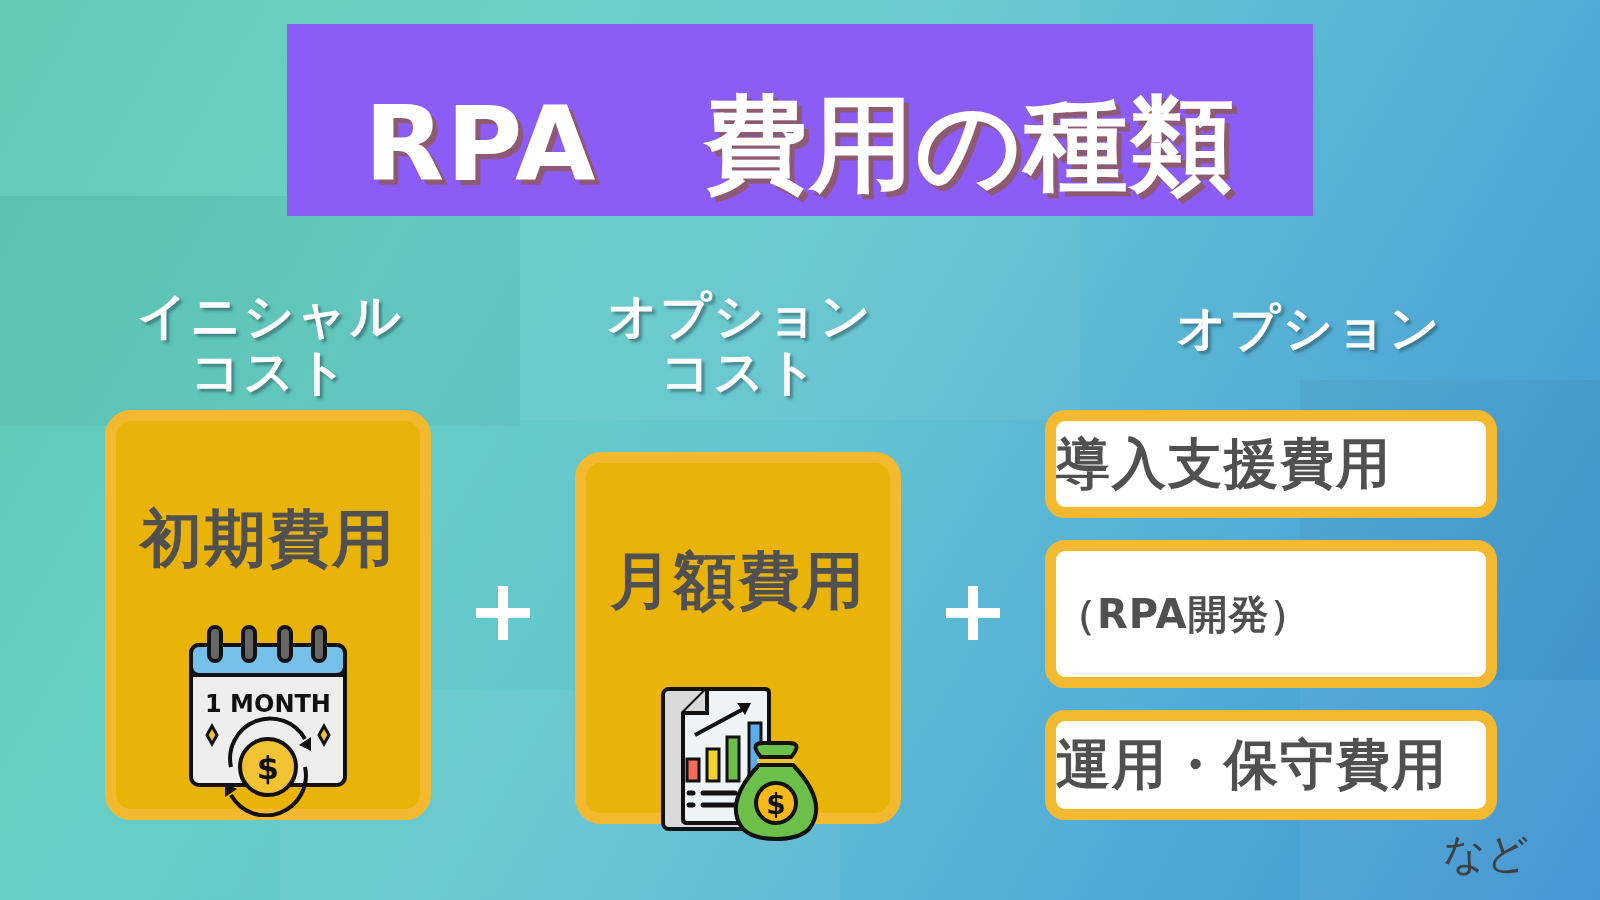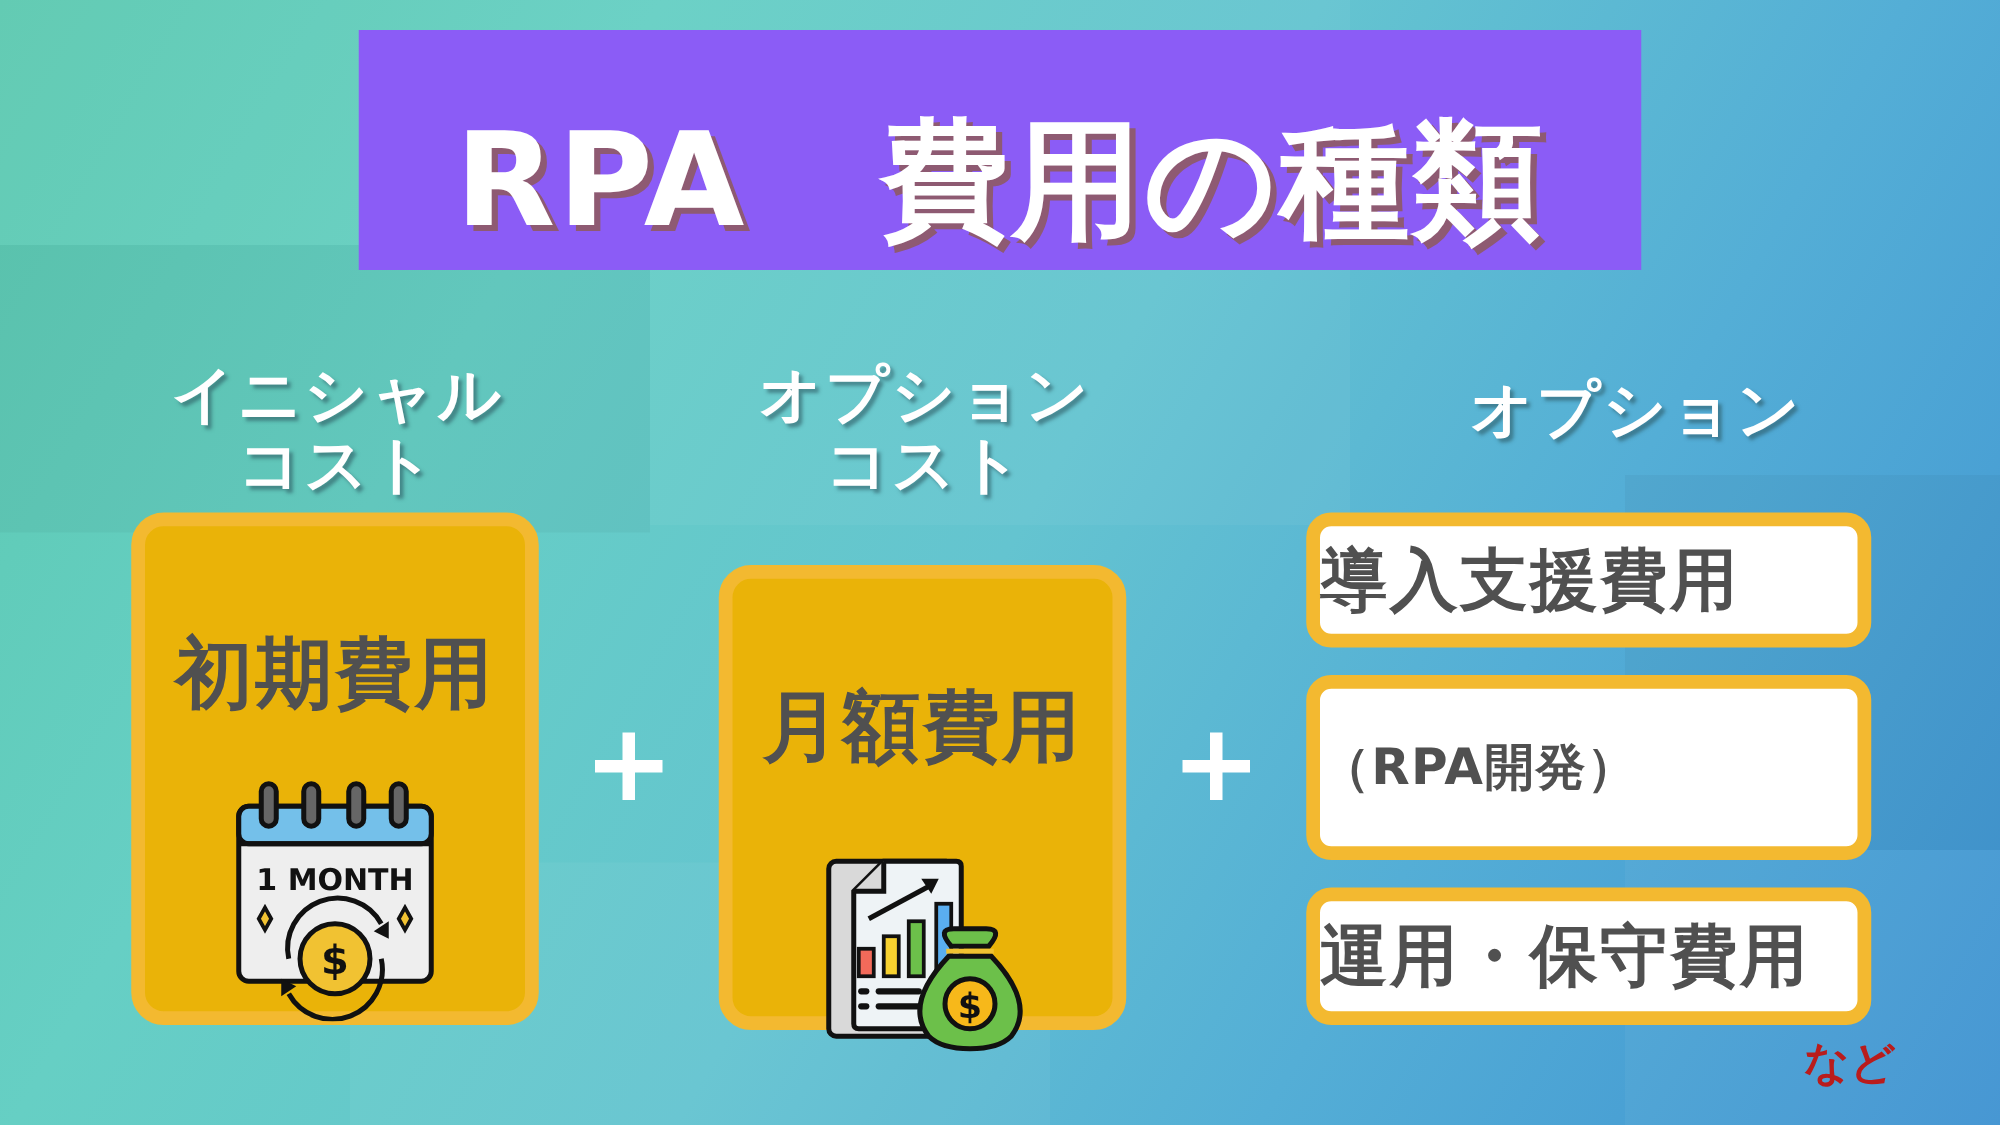--- a/index.html
+++ b/index.html
@@ -54,22 +54,22 @@
     .option {
       position: absolute; left: 1045px; width: 452px; background: #ffffff;
       border: 11px solid #f3b930; border-radius: 20px;
       display: flex; flex-direction: column; align-items: flex-start; justify-content: center;
       color: #505050; font-weight: bold; text-align: center;
     }
     .option .big { font-size: 54px; letter-spacing: 2px; }
     .option .mid { font-size: 40px; line-height: 46px; letter-spacing: 1px; }
 
     .nado {
-      position: absolute; left: 1443px; top: 826px; color: #b91c1c;
-      font-size: 36px; font-weight: bold;
+      position: absolute; left: 1443px; top: 826px; color: #404040;
+      font-size: 42px; font-weight: normal;
     }
   </style>
 </head>
 <body>
 
 <div class="bg-tile" style="left:0;top:0;width:520px;height:196px;"></div>
 <div class="bg-tile dark" style="left:0;top:196px;width:520px;height:230px;"></div>
 <div class="bg-tile" style="left:520px;top:0;width:560px;height:420px;"></div>
 <div class="bg-tile dark" style="left:1300px;top:380px;width:300px;height:300px;"></div>
 <div class="bg-tile" style="left:280px;top:690px;width:560px;height:210px;"></div>

